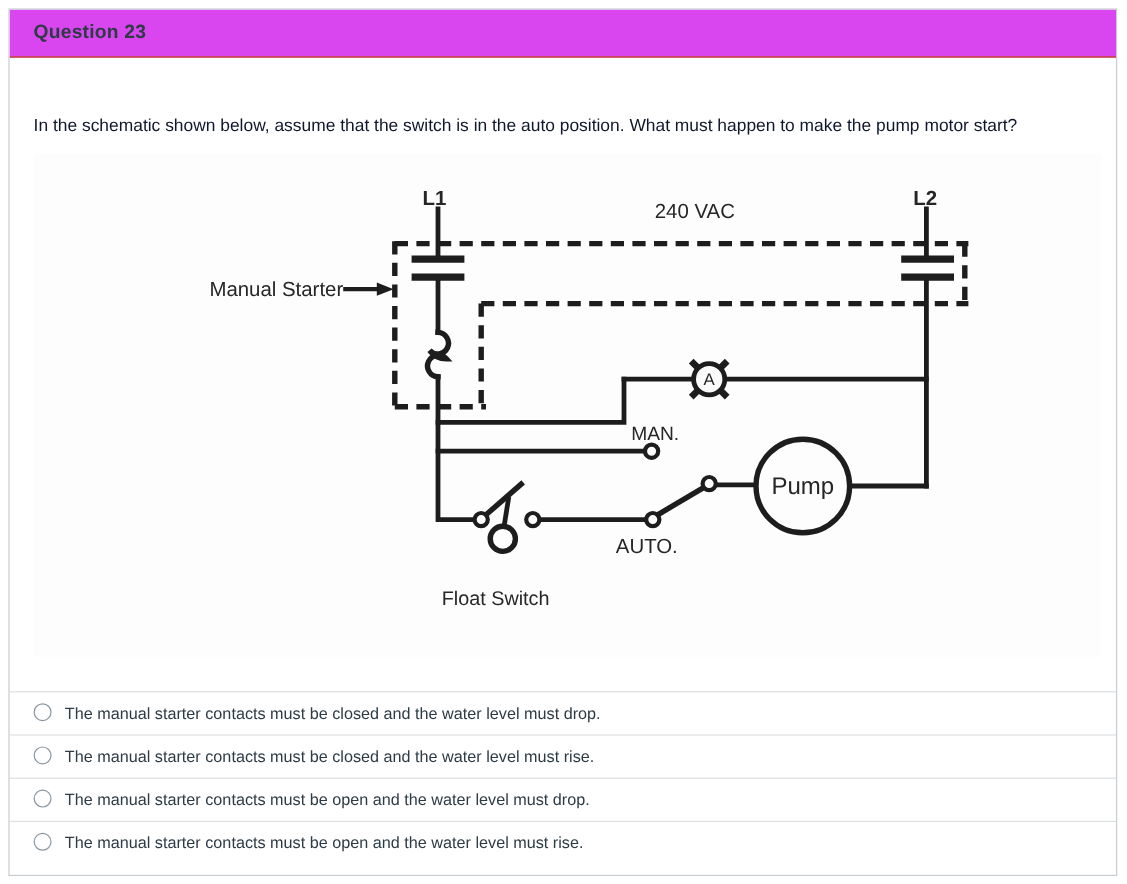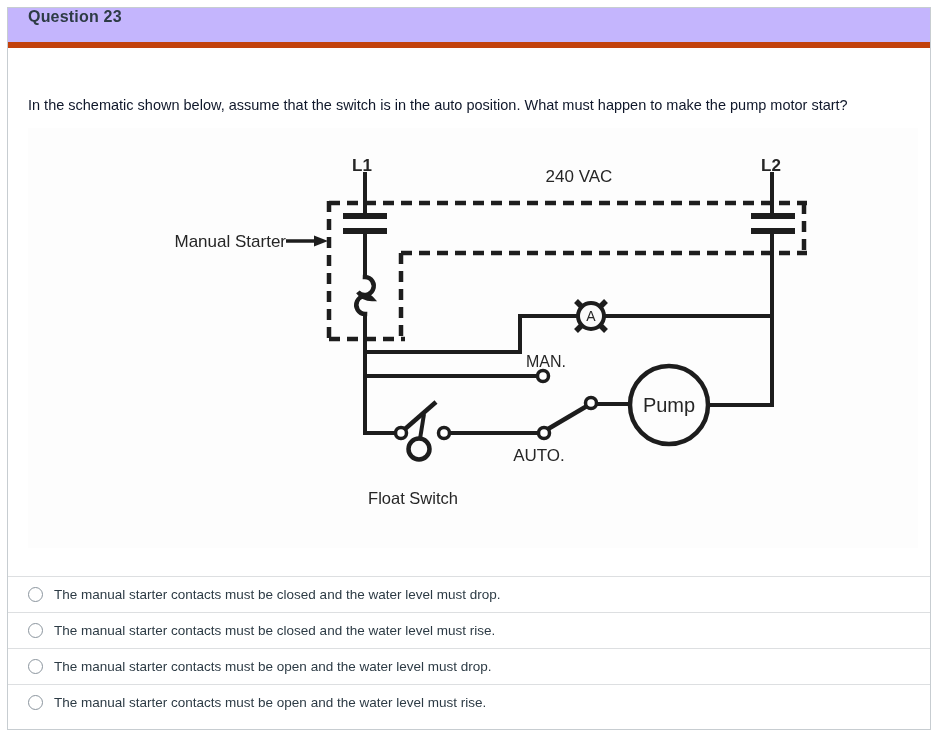--- a/index.html
+++ b/index.html
@@ -1,27 +1,27 @@
 <!DOCTYPE html>
 <html><head>
 <meta charset="utf-8">
 <style>
   html,body{margin:0;padding:0;background:#ffffff;}
   body{width:939px;height:737px;position:relative;font-family:"Liberation Sans",sans-serif;}
   .card{position:absolute;left:7px;top:7px;width:924px;height:723px;background:#fff;
         border:1px solid #C7CDD1;box-sizing:border-box;overflow:hidden;}
-  .card-header{height:40px;background:#c4b5fd;border-bottom:6px solid #c2410c;
-        display:flex;padding:0 20px;box-sizing:border-box;}
+  .card-header{height:40px;background:#d946ef;border-bottom:1px solid #c2410c;
+        display:flex;align-items:center;padding:0 20px;box-sizing:border-box;}
   .card-header h2{margin:0;font-size:16px;font-weight:bold;color:#2D3B45;letter-spacing:0.2px;}
   .question-text{margin:0;padding:48px 14px 0 20px;font-size:14.5px;color:#0f172a;line-height:18px;}
   .schematic{margin:14px 0 0 20px;}
   .schematic svg{display:block;}
   .svg-label{fill:#262626;font-family:"Liberation Sans",sans-serif;}
   .options{margin-top:28px;}
-  .option{display:flex;align-items:center;border-top:1px solid #DDDFE1;padding:9px 20px;cursor:pointer;}
+  .option{display:flex;align-items:flex-start;border-top:1px solid #DDDFE1;padding:9px 20px;cursor:pointer;}
   .radio{width:13px;height:13px;border:1.5px solid #8B959E;border-radius:50%;
         margin-right:11px;flex:0 0 auto;background:#fff;box-sizing:content-box;}
   .option-label{font-size:13.5px;color:#2D3B45;line-height:17px;}
 </style>
 </head>
 <body>
 
 <div class="card">
 
   <div class="card-header">

